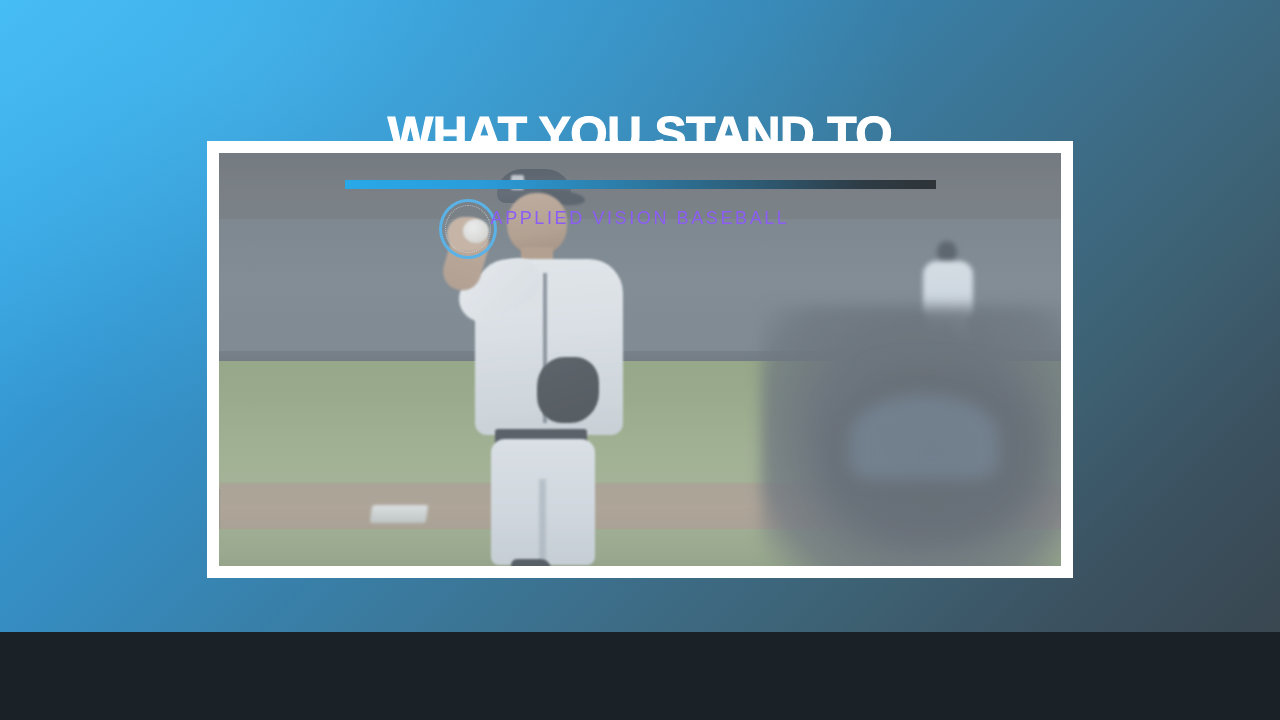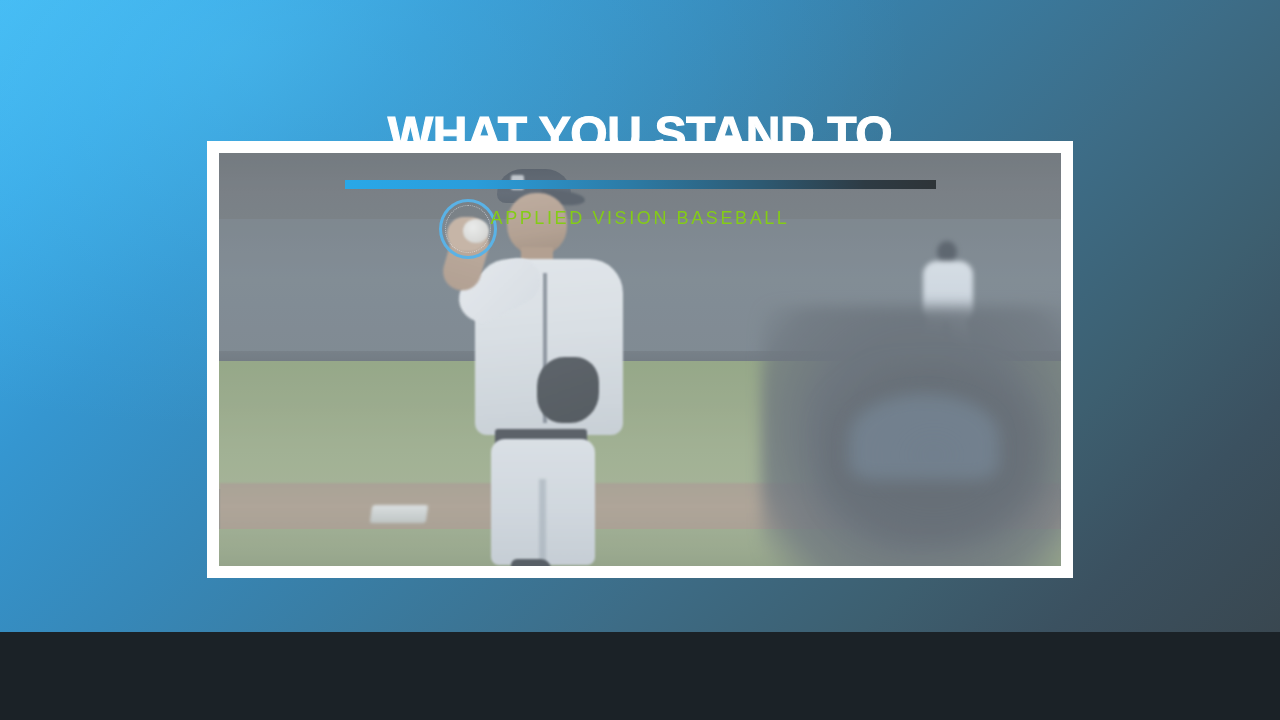--- a/index.html
+++ b/index.html
@@ -311,21 +311,21 @@
 
   .divider {
     margin: 21px auto 0 auto;
     width: 591px;
     height: 9px;
     background: linear-gradient(90deg, #29a8e8 0%, #2a9ddb 22%, #2c7ba6 48%, #2d5a73 70%, #2e3b44 88%, #2e3438 100%);
   }
 
   .subtitle {
     margin: 19px auto 0 auto;
-    color: #84cc16;
+    color: #8b5cf6;
     font-family: "Liberation Sans", sans-serif;
     font-weight: 300;
     font-size: 18px;
     letter-spacing: 2.6px;
     text-transform: uppercase;
   }
 </style>
 </head>
 <body>
 

